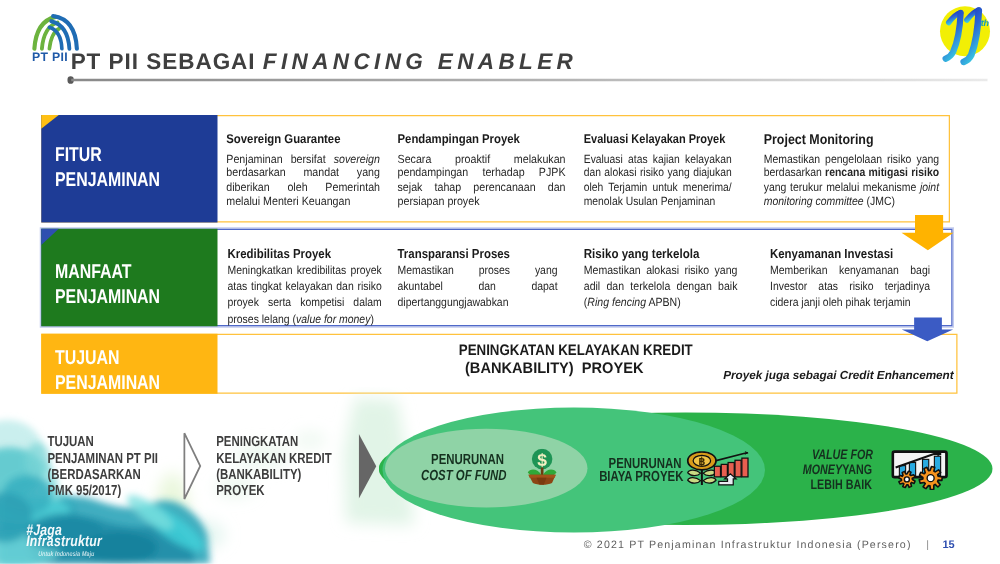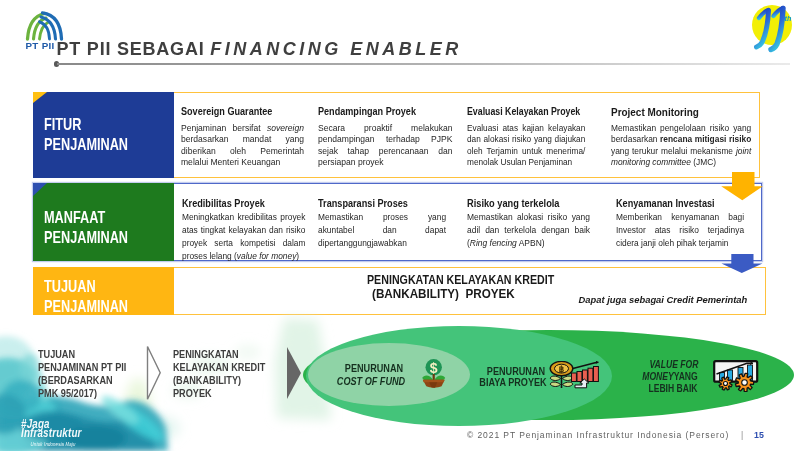--- a/index.html
+++ b/index.html
@@ -115,21 +115,21 @@
 <svg class="abs" style="left:720px;top:253px;z-index:5;" width="44" height="21" viewBox="0 0 44 21">
   <path d="M11.3,1 L33.5,1 L33.5,10.6 L42.5,10.6 L21.8,19.9 L1.4,10.6 L11.3,10.6 Z" fill="#3B5BC4"></path>
 </svg>
 
 <div class="abs" style="left:33px;top:267.2px;width:733px;height:47.5px;box-sizing:border-box;border:1.6px solid #FFC23D;background:#fff;"></div>
 <div class="abs" style="left:33px;top:267.2px;width:141px;height:47.5px;background:#FFB612;"></div>
 <div class="lblt" style="top:276.7px;">TUJUAN<br>PENJAMINAN</div>
 
 <div class="abs" style="left:367px;top:273.2px;font-weight:bold;font-size:12.3px;line-height:14px;color:#1a1a1a;white-space:nowrap;transform:scaleX(0.867);transform-origin:0 0;">PENINGKATAN KELAYAKAN KREDIT</div>
 <div class="abs" style="left:371.5px;top:286.7px;font-weight:bold;font-size:12.3px;line-height:14px;color:#1a1a1a;white-space:nowrap;transform:scaleX(0.95);transform-origin:0 0;">(BANKABILITY)&nbsp; PROYEK</div>
-<div class="abs" style="left:578.5px;top:293.5px;font-weight:bold;font-style:italic;font-size:9.4px;line-height:11px;color:#1a1a1a;white-space:nowrap;">Dapat juga sebagai Credit Pemerintah</div>
+<div class="abs" style="left:578.5px;top:293.5px;font-weight:bold;font-style:italic;font-size:9.4px;line-height:11px;color:#1a1a1a;white-space:nowrap;">Proyek juga sebagai Credit Enhancement</div>
 
 <svg class="abs" style="left:0px;top:310px;" width="345" height="141" viewBox="0 0 345 141">
   <defs>
     <filter id="wb" x="-30%" y="-30%" width="160%" height="160%">
         <feGaussianBlur stdDeviation="3"></feGaussianBlur>
       </filter>
     <filter id="wb2" x="-30%" y="-30%" width="160%" height="160%">
         <feGaussianBlur stdDeviation="6"></feGaussianBlur>
       </filter>
   </defs>

